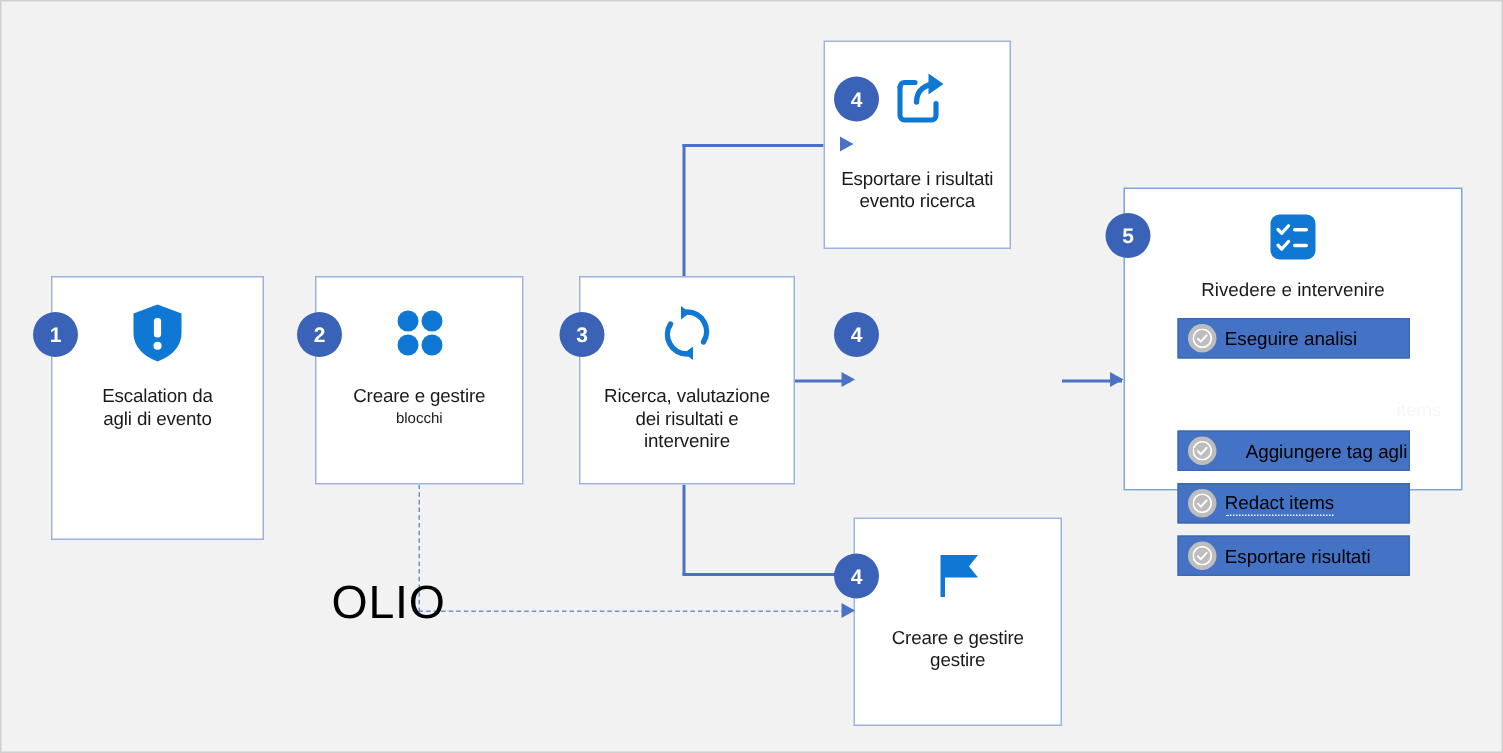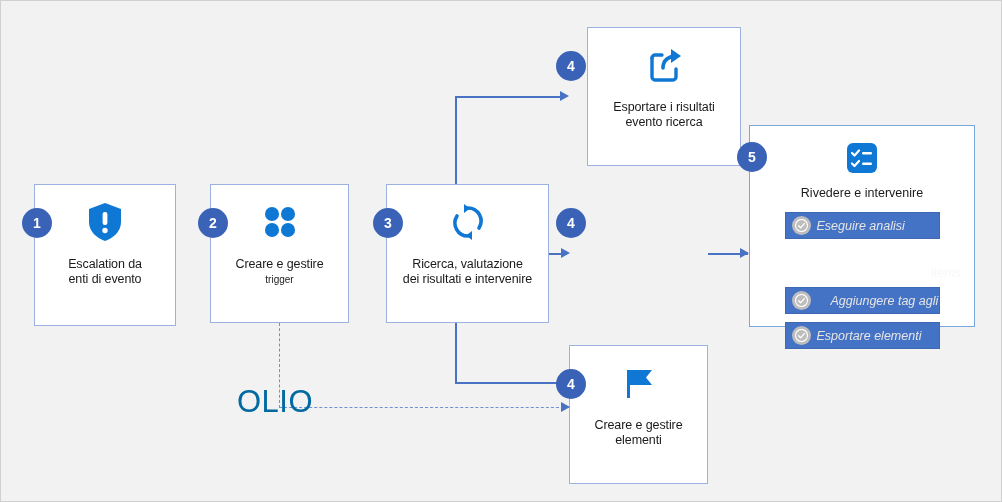--- a/index.html
+++ b/index.html
@@ -116,43 +116,43 @@
   }
   .action-btn .chk{
     flex:0 0 auto;
     width:19px;height:19px;border-radius:50%;
     background:#bdbdbd;
     display:flex;align-items:center;justify-content:center;
     margin-right:6px;
   }
   .action-btn .chk svg{display:block;}
   .action-btn .btxt{
-    color:#e5e5e5;font-size:12.5px;white-space:nowrap;font-style:italic;
+    color:#000000;font-size:12.5px;white-space:nowrap;
   }
   .action-btn.overflow{overflow:hidden;margin-top:40px;}
   .action-btn.overflow .btxt{padding-left:14px;}
   .spill{
     position:absolute;
     left:930px;top:265px;
     color:#f7f7f7;
     font-size:12.5px;
     z-index:4;
     white-space:nowrap;
   }
   .dotted-underline{
     border-bottom:1.5px dotted #ffffff;
     padding-bottom:1px;
   }
 
   
   #olio{
     position:absolute;
-    left:236px;top:383px;
+    left:220px;top:383px;
     font-size:31px;
-    color:#0369a1;
+    color:#000000;
     letter-spacing:0.5px;
     z-index:5;
     font-family:"Liberation Sans","DejaVu Sans",sans-serif;
   }
 </style>
 </head>
 <body>
 
 <div id="stage">
 
@@ -169,66 +169,66 @@
   <div class="arrow" style="left:559px;top:376px;"></div>
 
   <div class="line h" style="left:526px;top:252px;width:40px;"></div>
   <div class="arrow" style="left:560px;top:247px;"></div>
 
   <div class="line h" style="left:707px;top:252px;width:40px;"></div>
   <div class="arrow" style="left:739px;top:247px;"></div>
 
   <div class="line v light" style="left:748px;top:124px;height:32px;"></div>
 
-  <div class="card" style="left:33px;top:183px;width:142px;height:142px;">
+  <div class="card" style="left:33px;top:183px;width:142px;height:176px;">
     <div class="card-icon">
       <svg width="36" height="40" viewBox="0 0 36 40">
         <path d="M18 1 L34 7 V20 C34 30 26 36 18 39 C10 36 2 30 2 20 V7 Z" fill="#0f78d4"></path>
         <rect x="15.6" y="10" width="4.8" height="13" rx="2.2" fill="#ffffff"></rect>
         <circle cx="18" cy="28.5" r="2.7" fill="#ffffff"></circle>
       </svg>
     </div>
     <div class="card-label">
       <span>Escalation da</span><br>
-      <span>enti di evento</span>
+      <span>agli di evento</span>
     </div>
   </div>
   <div class="badge" style="left:21px;top:207px;">1</div>
 
   <div class="card" style="left:209px;top:183px;width:139px;height:139px;">
     <div class="card-icon">
       <svg width="36" height="36" viewBox="0 0 36 36">
         <circle cx="10" cy="10" r="7" fill="#0f78d4"></circle>
         <circle cx="26" cy="10" r="7" fill="#0f78d4"></circle>
         <circle cx="10" cy="26" r="7" fill="#0f78d4"></circle>
         <circle cx="26" cy="26" r="7" fill="#0f78d4"></circle>
       </svg>
     </div>
     <div class="card-label">Creare e gestire</div>
-    <div class="card-sublabel">trigger</div>
+    <div class="card-sublabel">blocchi</div>
   </div>
   <div class="badge" style="left:197px;top:207px;">2</div>
 
-  <div class="card" style="left:385px;top:183px;width:163px;height:139px;">
+  <div class="card" style="left:385px;top:183px;width:144px;height:139px;">
     <div class="card-icon">
       <svg width="38" height="40" viewBox="0 0 38 40">
         <path d="M19 6 A13 13 0 0 1 30 26" fill="none" stroke="#0f78d4" stroke-width="3.6" stroke-linecap="round"></path>
         <path d="M19 34 A13 13 0 0 1 8 14" fill="none" stroke="#0f78d4" stroke-width="3.6" stroke-linecap="round"></path>
         <path d="M15 2 L21 6.5 L15 11 Z" fill="#0f78d4"></path>
         <path d="M23 38 L17 33.5 L23 29 Z" fill="#0f78d4"></path>
       </svg>
     </div>
     <div class="card-label">
       <span>Ricerca, valutazione</span><br>
       <span>dei risultati e intervenire</span>
     </div>
   </div>
   <div class="badge" style="left:372px;top:207px;">3</div>
 
-  <div class="card" style="left:586px;top:26px;width:154px;height:139px;">
+  <div class="card" style="left:548px;top:26px;width:125px;height:139px;gap:12px;">
     <div class="card-icon">
       <svg width="38" height="38" viewBox="0 0 38 38">
         <path d="M7 12 V31 A3 3 0 0 0 10 34 H28 A3 3 0 0 0 31 31 V23" fill="none" stroke="#0f78d4" stroke-width="3.4" stroke-linecap="round"></path>
         <path d="M7 12 A3 3 0 0 1 10 9 H17" fill="none" stroke="#0f78d4" stroke-width="3.4" stroke-linecap="round"></path>
         <path d="M18 22 C18 14 24 10 31 10" fill="none" stroke="#0f78d4" stroke-width="3.6" stroke-linecap="round"></path>
         <path d="M26 3 L36 10 L26 17 Z" fill="#0f78d4"></path>
       </svg>
     </div>
     <div class="card-label">
       <span>Esportare i risultati</span><br>
@@ -241,21 +241,21 @@
 
   <div class="card" style="left:568px;top:344px;width:139px;height:139px;">
     <div class="card-icon">
       <svg width="38" height="38" viewBox="0 0 38 38">
         <rect x="7" y="6" width="3" height="28" fill="#0f78d4"></rect>
         <path d="M10 6 H32 L26 13.5 L32 21 H10 Z" fill="#0f78d4"></path>
       </svg>
     </div>
     <div class="card-label">
       <span>Creare e gestire</span><br>
-      <span>elementi</span>
+      <span>gestire</span>
     </div>
   </div>
   <div class="badge" style="left:555px;top:368px;">4</div>
 
   <div id="panel5">
     <div class="p5-icon">
       <svg width="32" height="32" viewBox="0 0 32 32">
         <rect x="1" y="1" width="30" height="30" rx="6" fill="#0f78d4"></rect>
         <path d="M6 11 L8.5 13.5 L13 8.5" fill="none" stroke="#ffffff" stroke-width="2.2" stroke-linecap="round" stroke-linejoin="round"></path>
         <rect x="16" y="10" width="10" height="2.4" rx="1.2" fill="#ffffff"></rect>
@@ -280,31 +280,40 @@
       <div class="action-btn overflow">
         <span class="chk">
           <svg width="13" height="13" viewBox="0 0 13 13">
             <circle cx="6.5" cy="6.5" r="6" fill="none" stroke="#ffffff" stroke-width="1.1"></circle>
             <path d="M3.6 6.8 L5.6 8.8 L9.4 4.6" fill="none" stroke="#ffffff" stroke-width="1.3" stroke-linecap="round" stroke-linejoin="round"></path>
           </svg>
         </span>
         <span class="btxt">Aggiungere tag agli</span>
       </div>
 
-
       <div class="action-btn">
         <span class="chk">
           <svg width="13" height="13" viewBox="0 0 13 13">
             <circle cx="6.5" cy="6.5" r="6" fill="none" stroke="#ffffff" stroke-width="1.1"></circle>
             <path d="M3.6 6.8 L5.6 8.8 L9.4 4.6" fill="none" stroke="#ffffff" stroke-width="1.3" stroke-linecap="round" stroke-linejoin="round"></path>
           </svg>
         </span>
-        <span class="btxt">Esportare elementi</span>
+        <span class="btxt dotted-underline">Redact items</span>
       </div>
 
+      <div class="action-btn">
+        <span class="chk">
+          <svg width="13" height="13" viewBox="0 0 13 13">
+            <circle cx="6.5" cy="6.5" r="6" fill="none" stroke="#ffffff" stroke-width="1.1"></circle>
+            <path d="M3.6 6.8 L5.6 8.8 L9.4 4.6" fill="none" stroke="#ffffff" stroke-width="1.3" stroke-linecap="round" stroke-linejoin="round"></path>
+          </svg>
+        </span>
+        <span class="btxt">Esportare risultati</span>
+      </div>
+
     </div>
   </div>
   <div class="badge" style="left:736px;top:141px;">5</div>
 
   <div class="spill">items</div>
 
   <div id="olio">OLIO</div>
 
 </div>
 

